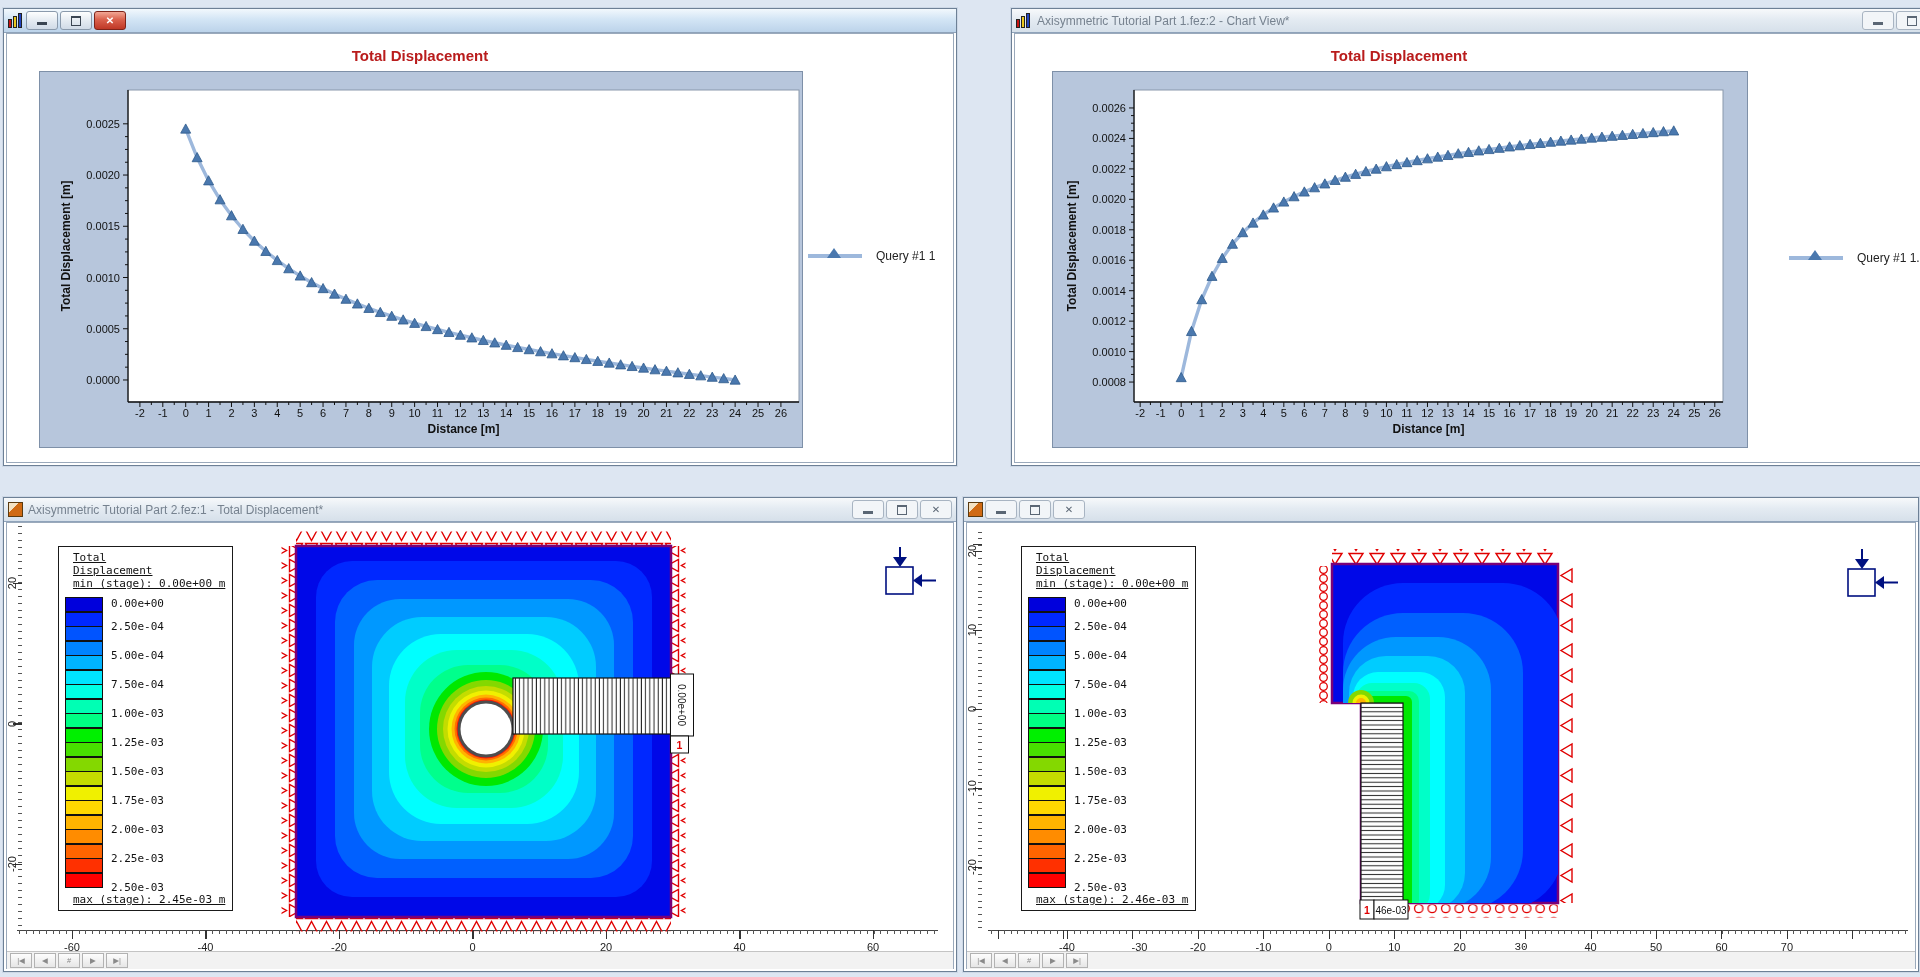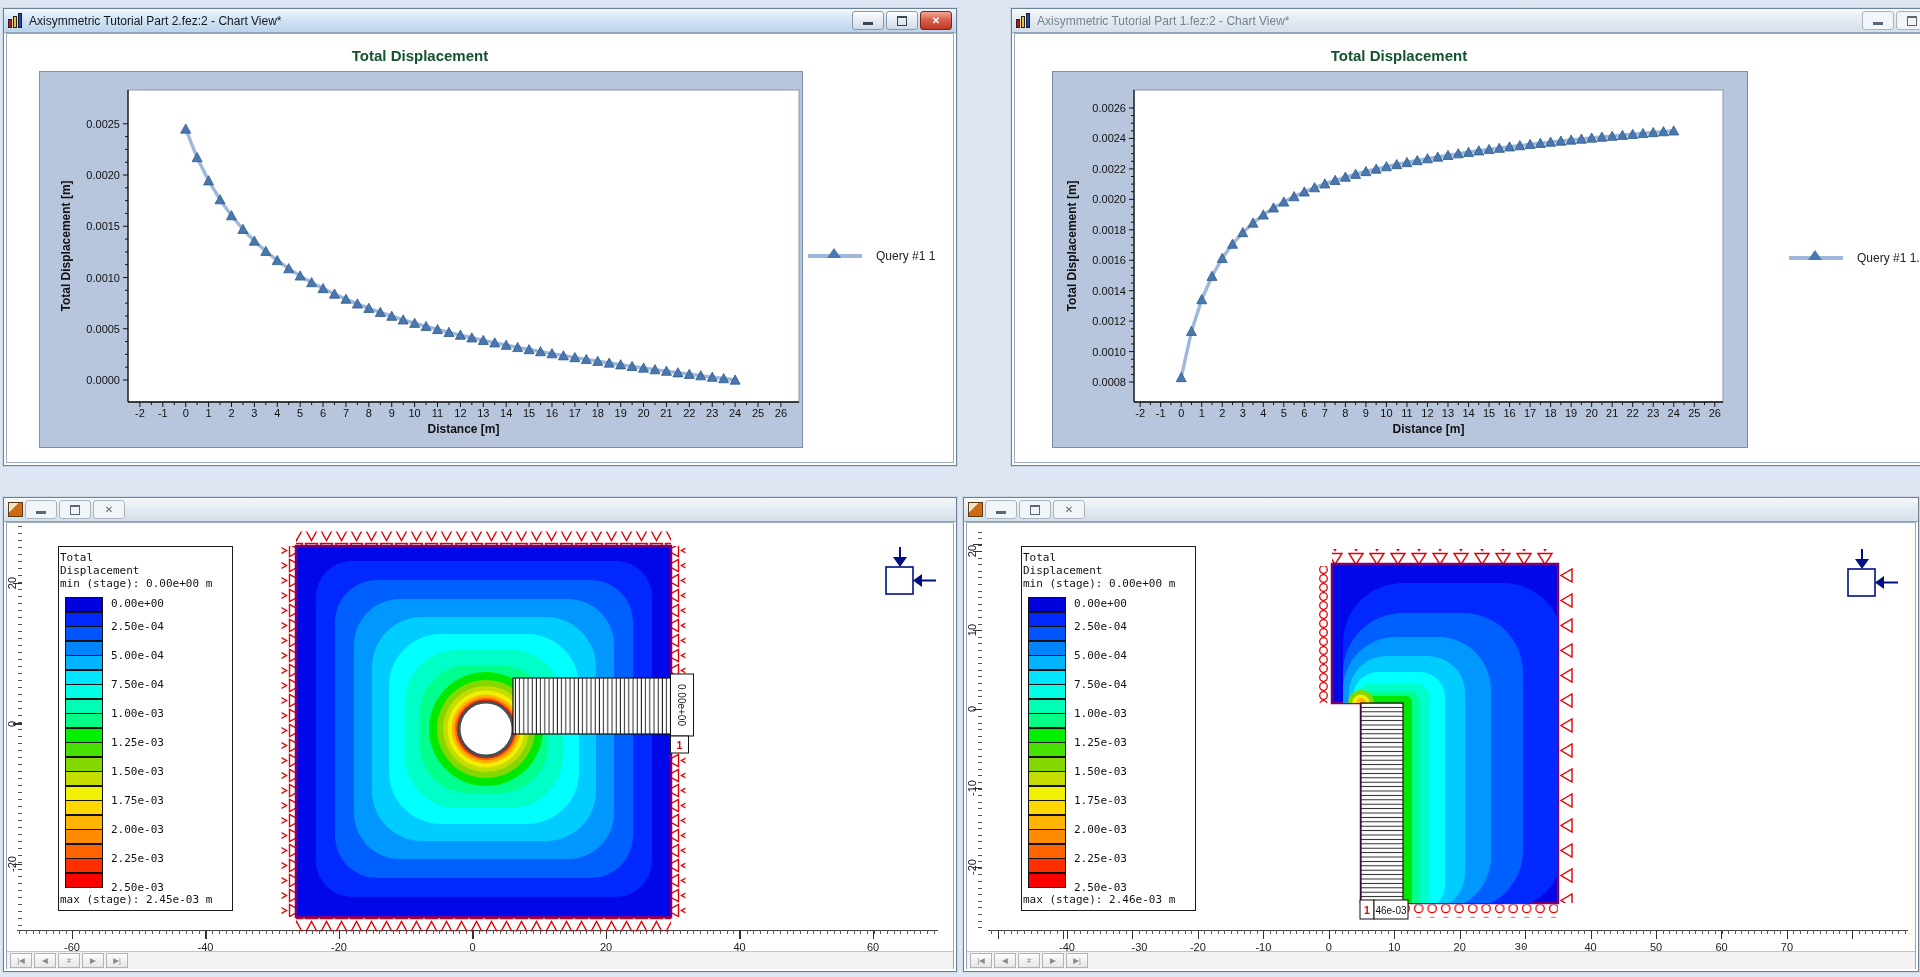--- a/index.html
+++ b/index.html
@@ -20,30 +20,30 @@
   .win.inactive .tb{background:#f2f5f8;border-color:#a8b4c2;color:#5a6674;}
   .glyph-min{display:block;width:10px;height:6px;border-bottom:3px solid currentColor;}
   .glyph-restore{display:block;width:8px;height:7px;border:1px solid currentColor;border-top:2px solid currentColor;}
   .client{position:absolute;left:2px;right:2px;top:24px;bottom:2px;background:#fff;border:1px solid #9aa9bb;box-sizing:border-box;}
   .ticon-chart{width:16px;height:15px;display:flex;align-items:flex-end;gap:1px;}
   .ticon-chart i{display:block;width:4px;border:1px solid #222;box-sizing:border-box;}
   .ticon-chart .r{height:9px;background:#c81414;}
   .ticon-chart .y{height:12px;background:#ecc81e;}
   .ticon-chart .bl{height:15px;background:#2244c0;}
   .ticon-model{width:13px;height:13px;border:1px solid #5a3a10;background:linear-gradient(135deg,#f3e2c4 38%,#d06a14 38%);}
-  .chart-title{position:absolute;text-align:center;font-weight:bold;font-size:15px;color:#14532d;}
+  .chart-title{position:absolute;text-align:center;font-weight:bold;font-size:15px;color:#b91c1c;}
   .panel{position:absolute;background:#b7c6dc;border:1px solid #7e90a8;box-sizing:content-box;}
   svg.chart{position:absolute;left:0;top:0;overflow:visible;font-family:"Liberation Sans",sans-serif;}
   .legend{position:absolute;display:flex;align-items:center;gap:14px;font-size:12px;color:#222;}
   .leg-line{display:inline-block;width:54px;height:4px;background:#9db8dc;position:relative;}
   .leg-tri{position:absolute;left:19px;top:-6px;width:0;height:0;border-left:7px solid transparent;
     border-right:7px solid transparent;border-bottom:10px solid #4a78ae;}
   .legend-box{position:absolute;background:#fff;border:1px solid #1a1a1a;
     font-family:"DejaVu Sans Mono","Liberation Mono",monospace;font-size:11px;color:#111;}
-  .cl-line{position:absolute;left:1px;white-space:pre;}
+  .cl-line{position:absolute;left:14px;white-space:pre;text-decoration:underline;}
   .cl-bararea{position:absolute;left:6px;top:50px;width:160px;height:300px;}
   .cl-cell{position:absolute;left:0;width:38px;height:15px;border:1px solid #111;box-sizing:border-box;}
   .cl-label{position:absolute;left:46px;transform:translateY(-50%);white-space:pre;}
   svg.contour,svg.stressicon{position:absolute;overflow:visible;}
   .hruler{position:absolute;height:24px;}
   .hruler .line{position:absolute;left:0;right:0;top:0;border-top:1px solid #444;}
   .hruler .minor{position:absolute;left:0;right:0;top:0;height:4px;}
   .hruler .major{position:absolute;left:0;right:0;top:0;height:9px;}
   .hruler .rlabel{position:absolute;top:11px;transform:translateX(-50%);font-size:11px;color:#222;}
   .vruler{position:absolute;width:16px;}
@@ -64,21 +64,20 @@
 </head>
 <body>
 
 <div class="win active" style="left:3px;top:8px;width:952px;height:456px">
   <div class="titlebar">
     <span class="ticon-chart">
         <i class="r"></i>
         <i class="y"></i>
         <i class="bl"></i>
       </span>
-    <span class="ttext">Axisymmetric Tutorial Part 2.fez:2 - Chart View*</span>
     <span class="tbtns">
       <span class="tb">
           <span class="glyph-min"></span>
         </span>
       <span class="tb">
           <span class="glyph-restore"></span>
         </span>
       <span class="tb close">✕</span>
     </span>
   </div>
@@ -480,20 +479,21 @@
     <span class="leg-line">
         <span class="leg-tri"></span>
       </span>
     <span>Query #1 1. Stage 1</span>
   </div>
 </div>
 
 <div class="win inactive" style="left:3px;top:497px;width:952px;height:473px">
   <div class="titlebar">
     <span class="ticon-model"></span>
+    <span class="ttext">Axisymmetric Tutorial Part 2.fez:1 - Total Displacement*</span>
     <span class="tbtns">
       <span class="tb">
           <span class="glyph-min"></span>
         </span>
       <span class="tb">
           <span class="glyph-restore"></span>
         </span>
       <span class="tb close">✕</span>
     </span>
   </div>

